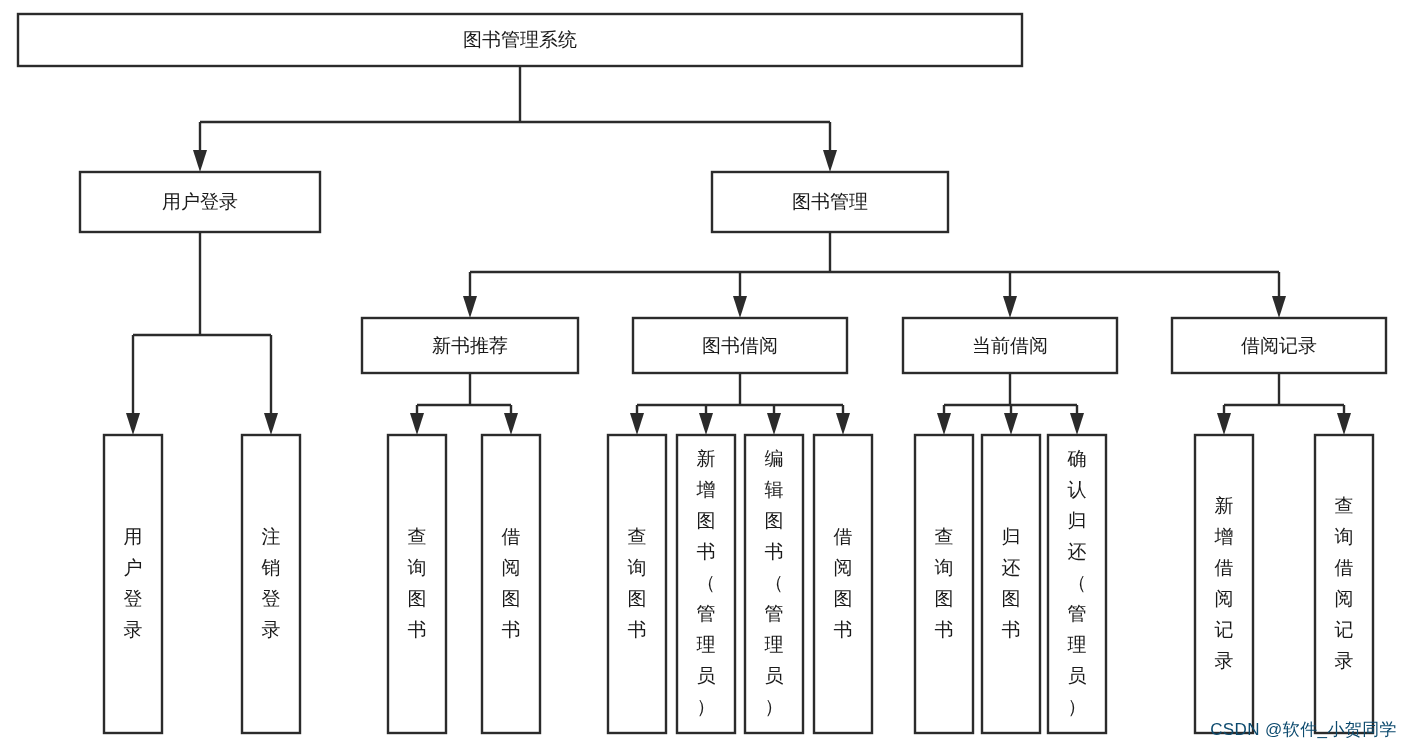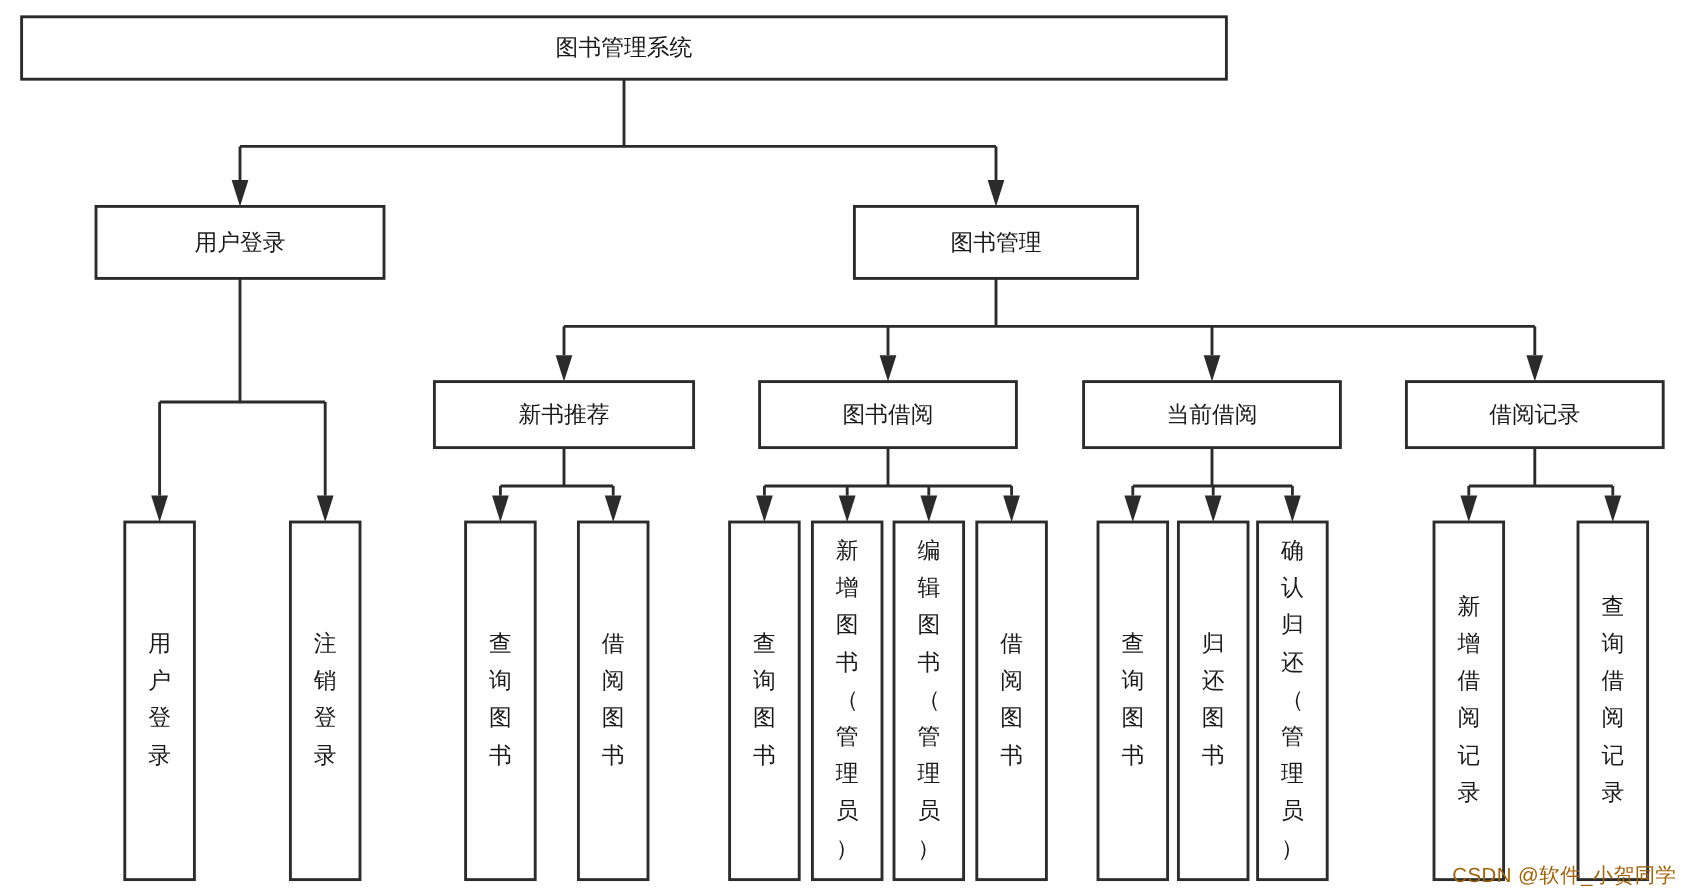--- a/index.html
+++ b/index.html
@@ -52,21 +52,21 @@
   .arrow-head {
     fill: #2b2b2b;
     stroke: none;
   }
   .watermark {
     position: absolute;
     right: 8px;
     bottom: 6px;
     font-family: "Liberation Sans", "DejaVu Sans", sans-serif;
     font-size: 17px;
-    color: #a16207;
+    color: #0c4a6e;
     letter-spacing: 0.4px;
     white-space: nowrap;
     user-select: none;
   }
 </style>
 </head>
 <body>
 
 <div id="diagram-root">
   <svg class="diagram-canvas" viewBox="0 0 1405 747">

